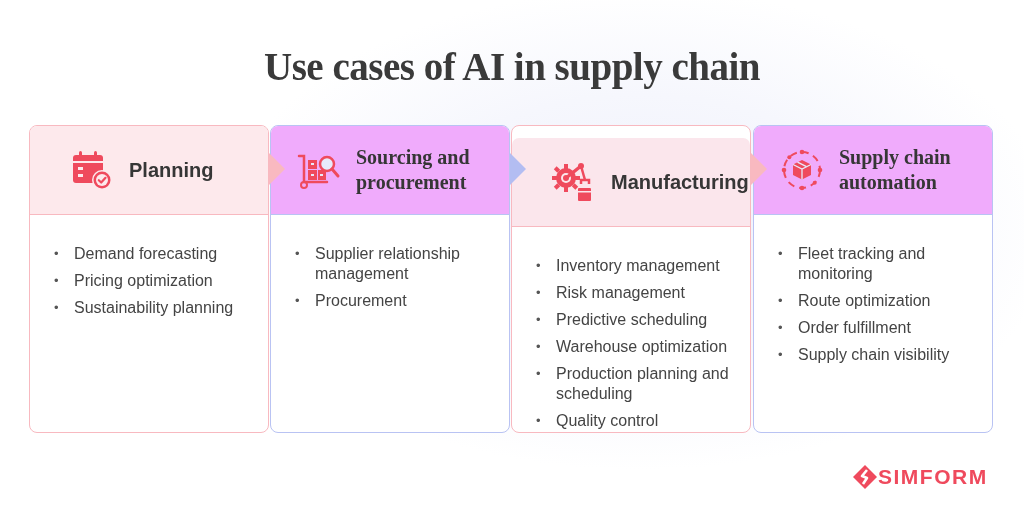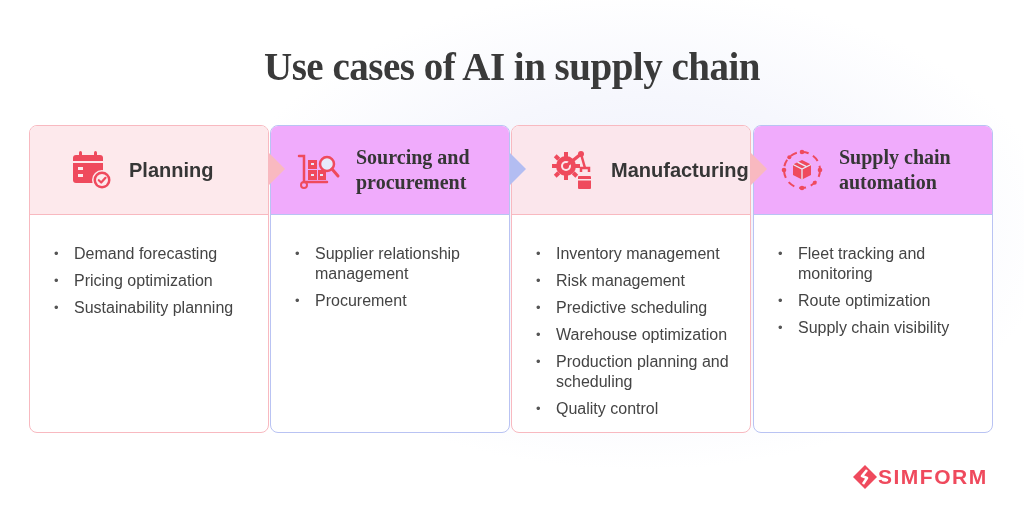--- a/index.html
+++ b/index.html
@@ -17,21 +17,21 @@
     position:absolute; top:0; height:308px; width:240px;
     background:#fff; border:1px solid; border-radius:8px; box-sizing:border-box;
   }
   .card.pink { border-color:#f8b9c0; }
   .card.blue { border-color:#b9c3f3; }
   .card .head {
     height:89px; border-bottom:1px solid; box-sizing:border-box;
     border-radius:7px 7px 0 0; display:flex; align-items:center; padding-left:40px;
   }
   .card.pink .head { background:#fde9ec; border-color:#f8b9c0; }
-  .card.pink.mfg .head { background:#fbe6ec; }
+  .card.pink.mfg .head { background:#fbe6ec;margin-top:12px; }
   .card.blue .head { background:#f0abfc; border-color:#b9c3f3;font-family:Liberation Serif, serif; }
   .icon { width:44px; height:44px; flex:0 0 44px; margin-right:15px; }
   .card-title { font-size:20px; font-weight:bold; color:#363636; line-height:25px; }
   .arrow {
     position:absolute; top:28px; width:0; height:0;
     border-top:16px solid transparent; border-bottom:16px solid transparent;
     border-left:16px solid; z-index:3;
   }
   .arrow.pink { border-left-color:#f9b9c0; }
   .arrow.blue { border-left-color:#b3bdf2; }
@@ -145,20 +145,21 @@
         <circle cx="34.7" cy="34.7" r="2" fill="#ef4a5d"></circle>
         <path d="M22 12 L31 16.5 V27 L22 31.5 L13 27 V16.5 Z" fill="#ef4a5d"></path>
         <path d="M13 16.5 L22 21 L31 16.5 M22 21 V31.5" stroke="#e7eafb" stroke-width="1.3" fill="none"></path>
         <path d="M17.5 14.2 L26.5 18.7" stroke="#e7eafb" stroke-width="1.3"></path>
       </svg>
       <div class="card-title">Supply chain automation</div>
     </div>
     <ul>
       <li>Fleet tracking and monitoring</li>
       <li>Route optimization</li>
+      <li>Order fulfillment</li>
       <li>Supply chain visibility</li>
     </ul>
   </div>
 </div>
 
 <div class="logo">
   <svg width="26" height="26" viewBox="0 0 26 26">
     <path d="M13 1 L25 13 L13 25 L1 13 Z" fill="#ef4a5d"></path>
     <path d="M15 6 L10 12 L15 14 L11 20" stroke="#fff" stroke-width="2.6" fill="none" stroke-linejoin="round"></path>
   </svg>

